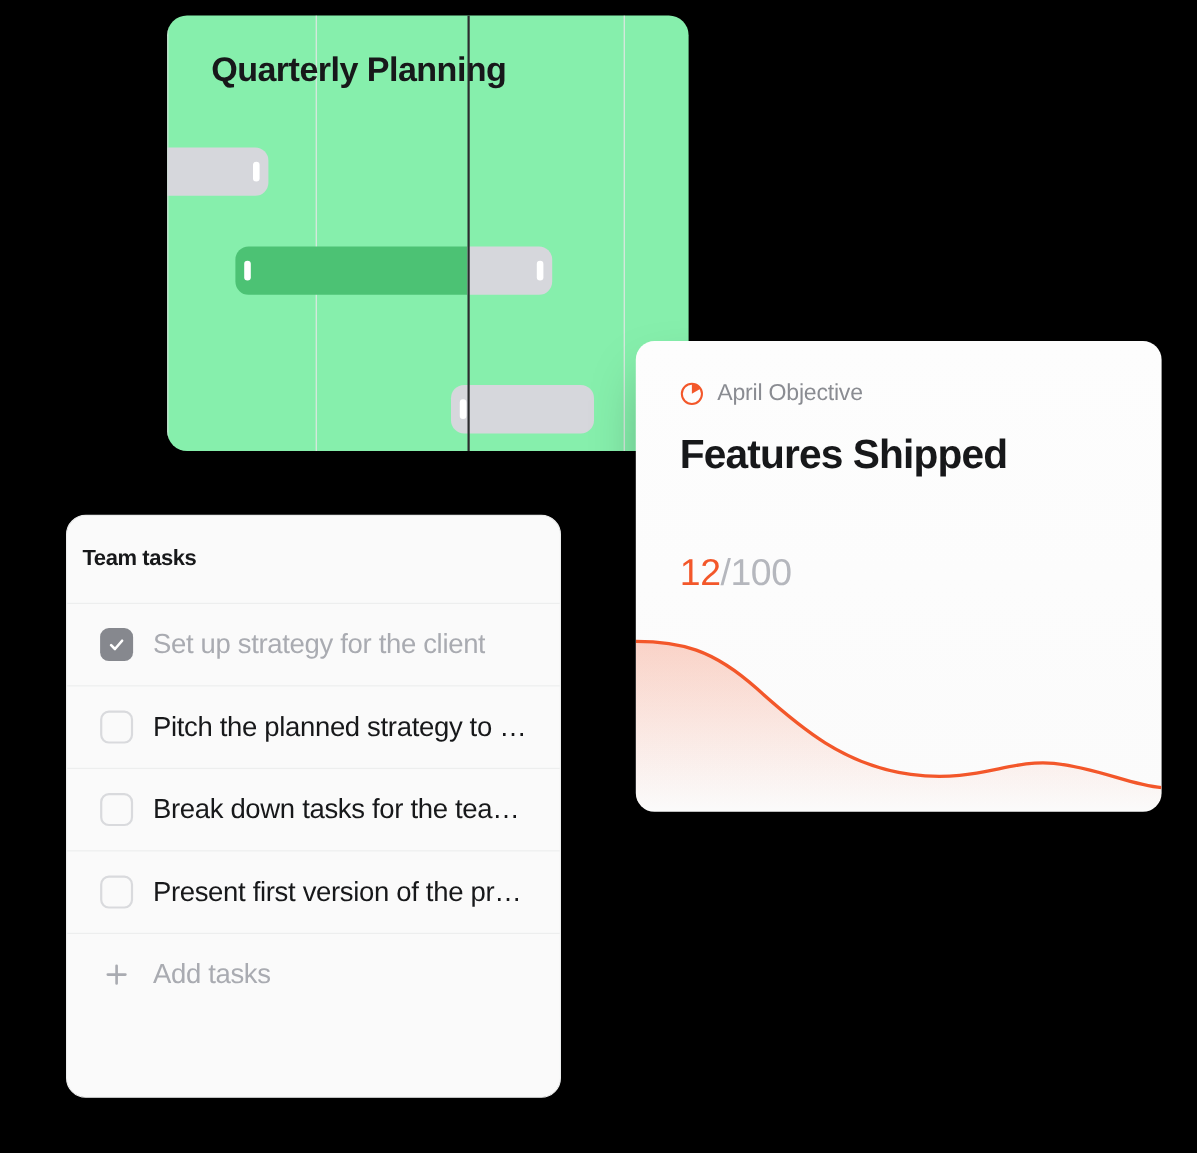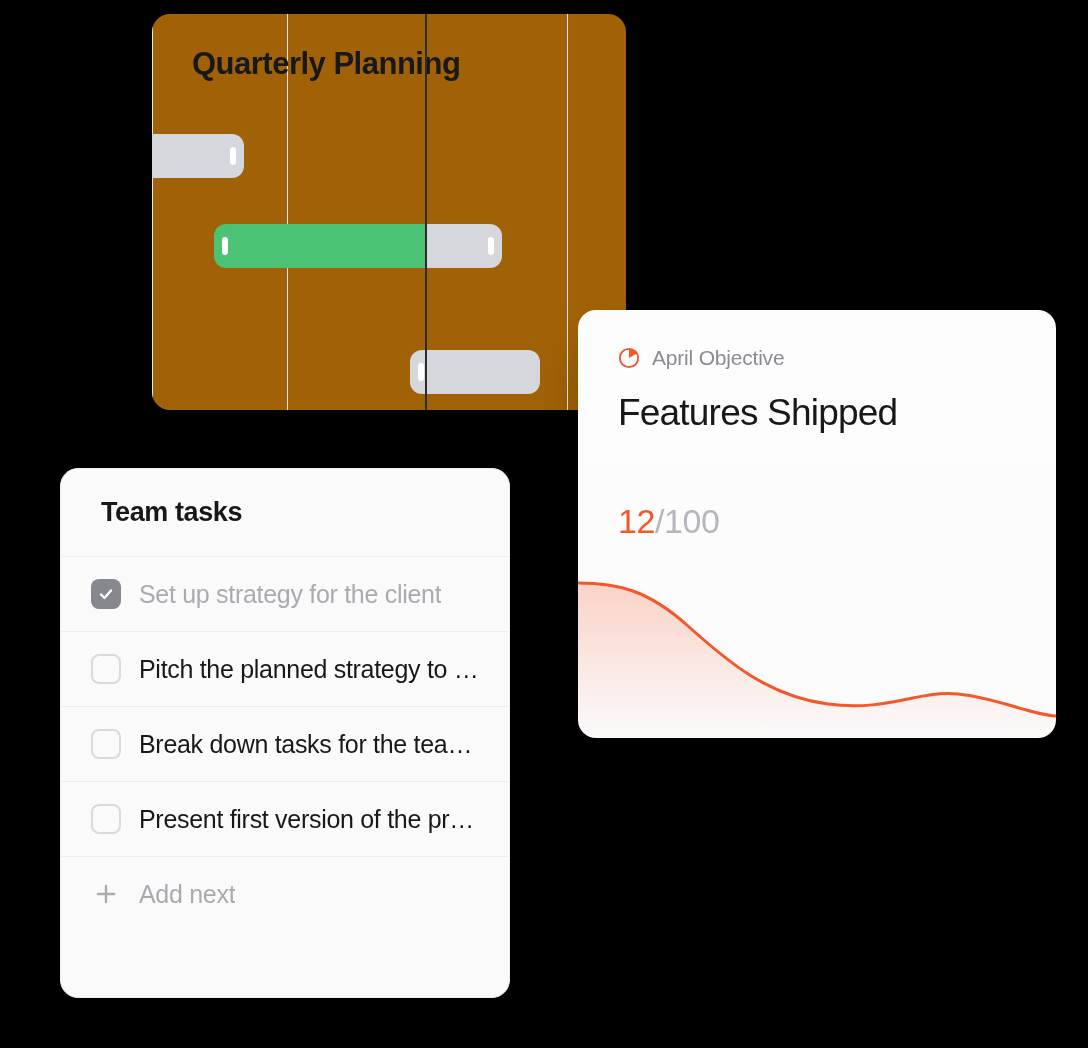--- a/index.html
+++ b/index.html
@@ -9,21 +9,21 @@
     }
     body {
       font-family: -apple-system, BlinkMacSystemFont, 'Segoe UI', Helvetica, Arial, sans-serif;
       background: #000;
       width: 1088px;
       height: 1048px;
       position: relative;
     }
     .card {
       position: absolute;
-      background: #a16207;
+      background: #86efac;
       border-radius: 18px;
       box-shadow: 0 25px 50px -12px rgba(0,0,0,0.35);
     }
     
     .gantt-card {
       left: 152px;
       top: 14px;
       width: 474px;
       height: 396px;
       overflow: hidden;
@@ -109,40 +109,41 @@
     .bar3 .bar-handle { background: #fff; }
 
     
     .objective-card {
       left: 578px;
       top: 310px;
       width: 478px;
       height: 428px;
       overflow: hidden;
       background: linear-gradient(180deg, #fdfdfd 0%, #fbfbfb 100%);
+      border-radius: 17px;
     }
     .objective-header {
       display: flex;
       align-items: center;
       gap: 12px;
       padding: 36px 40px 0 40px;
     }
     .pie-icon {
       width: 22px;
       height: 22px;
       flex-shrink: 0;
     }
     .objective-label {
       font-size: 21px;
       color: #8a8c92;
       letter-spacing: -0.2px;
     }
     .objective-title {
       font-size: 37px;
-      font-weight: 400;
+      font-weight: 700;
       color: #17181a;
       padding: 22px 26px 0 40px;
       letter-spacing: -0.8px;
     }
     .objective-progress {
       padding: 68px 40px 0 40px;
       font-size: 34px;
       font-weight: 500;
       letter-spacing: -0.4px;
     }
@@ -160,24 +161,24 @@
     .tasks-card {
       left: 60px;
       top: 468px;
       width: 450px;
       height: 530px;
       background: #fafafa;
       border: 1px solid #eceded;
       overflow: hidden;
     }
     .tasks-title {
-      font-size: 27px;
+      font-size: 20px;
       font-weight: 600;
       color: #17181a;
-      padding: 28px 30px 28px 40px;
+      padding: 28px 30px 28px 14px;
       border-bottom: 1px solid #eceded;
       letter-spacing: -0.4px;
     }
     .task-row {
       display: flex;
       align-items: center;
       gap: 18px;
       padding: 22px 30px;
       border-bottom: 1px solid #eceded;
       font-size: 25px;
@@ -300,15 +301,15 @@
     <div class="task-checkbox unchecked"></div>
     <span class="label">Present first version of the product roadmap</span>
   </div>
 
   <div class="task-row addrow">
     <div class="plus-icon">
       <svg width="22" height="22" viewBox="0 0 22 22">
         <path d="M11 3 V19 M3 11 H19" stroke="#a9abb1" stroke-width="2.4" stroke-linecap="round"></path>
       </svg>
     </div>
-    <span class="label">Add next</span>
+    <span class="label">Add tasks</span>
   </div>
 </div>
 
 </body></html>

